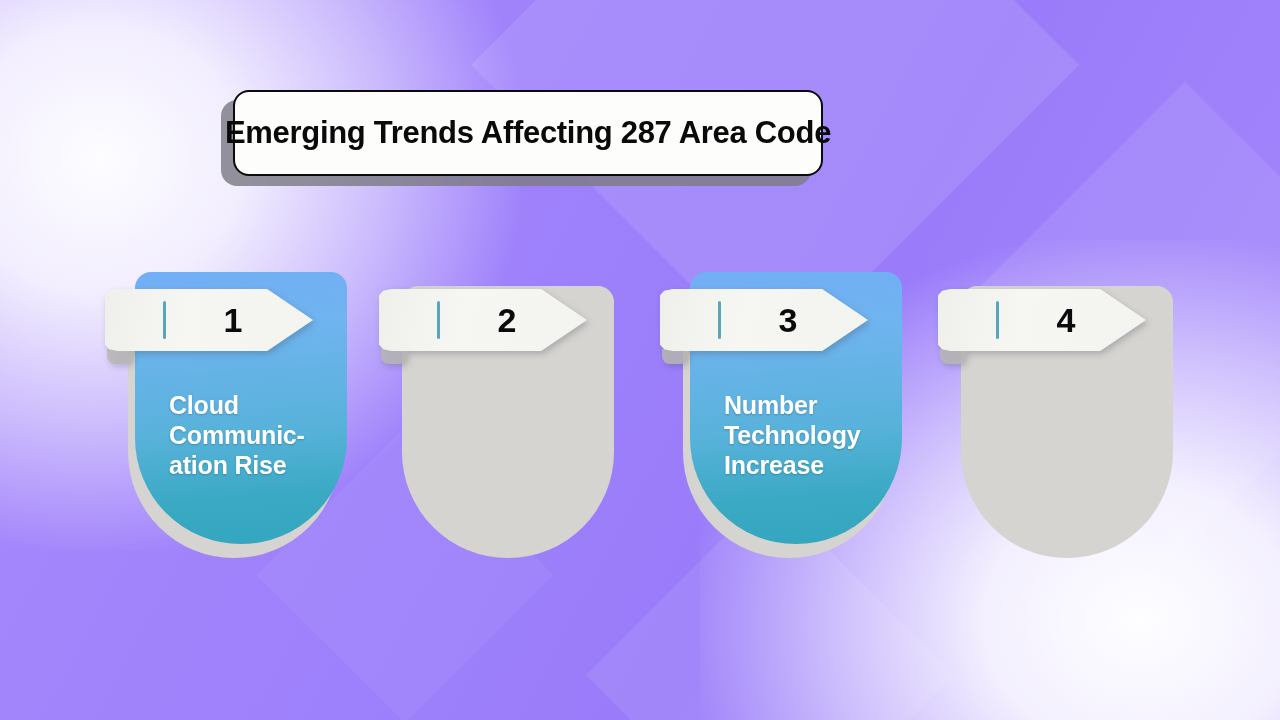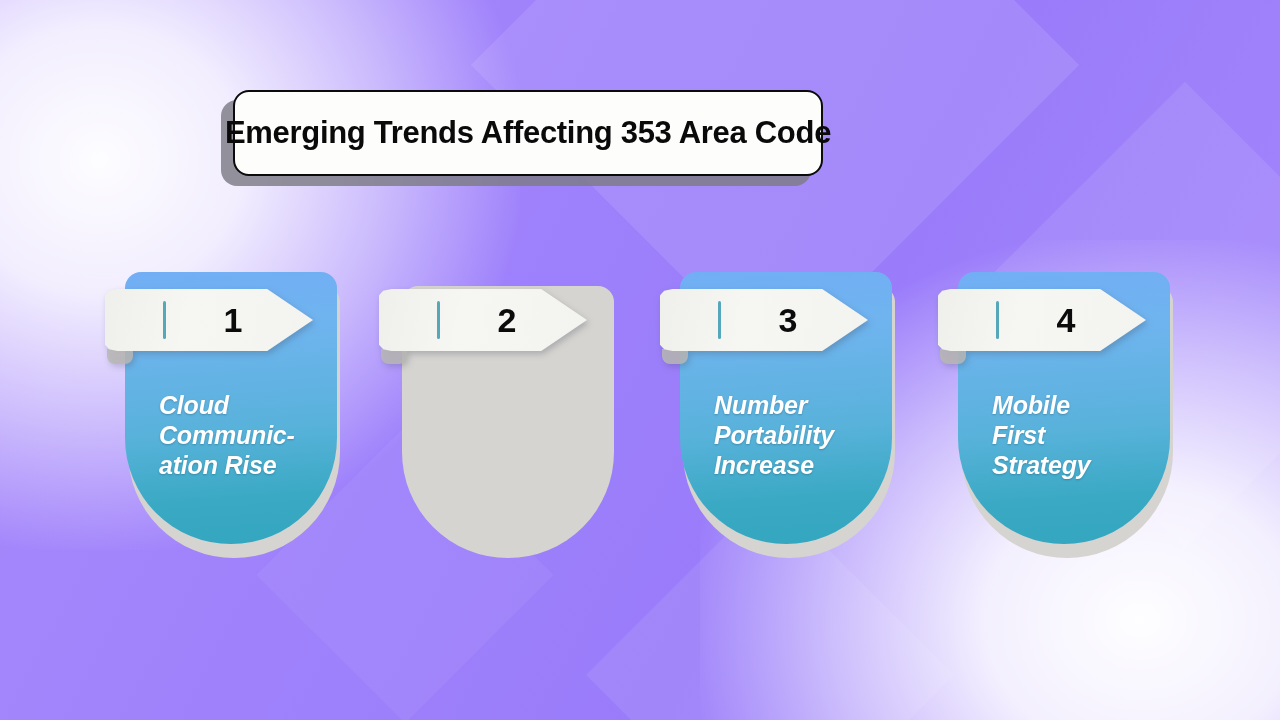--- a/index.html
+++ b/index.html
@@ -129,28 +129,27 @@
     position: absolute;
     left: 23px;
     top: 14px;
     width: 212px;
     height: 272px;
     background: #d6d4d0;
     border-radius: 16px 16px 106px 106px;
   }
   .shield-front {
     position: absolute;
-    left: 20px;
+    left: 30px;
     top: 0px;
     width: 212px;
     height: 272px;
     border-radius: 16px 16px 106px 106px;
     background: linear-gradient(176deg, #72aef5 0%, #6fb4ef 22%, #58b2da 58%, #3aa9c4 82%, #34a6bf 100%);
     overflow: hidden;
-    font-style: italic;
   }
   .card-text {
     position: absolute;
     left: 34px;
     top: 118px;
     width: 180px;
     color: #ffffff;
     font-size: 25px;
     font-weight: bold;
     line-height: 1.20;
@@ -220,21 +219,21 @@
   <div class="bg-tri tri-a"></div>
   <div class="bg-tri tri-b"></div>
   <div class="bg-tri tri-c"></div>
   <div class="bg-tri tri-d"></div>
   <div class="glow glow-tl"></div>
   <div class="glow glow-br"></div>
 
   <div id="title-wrap">
     <div id="title-shadow"></div>
     <div id="title-box">
-      <span id="title-text">Emerging Trends Affecting 353 Area Code</span>
+      <span id="title-text">Emerging Trends Affecting 287 Area Code</span>
     </div>
   </div>
 
   <div id="cards">
 
     <div class="card" style="left:105px;">
       <div class="shield-back"></div>
       <div class="shield-front">
         <div class="card-text">Cloud
 Communic-
@@ -255,38 +254,33 @@
         <div class="ribbon-shape"></div>
         <div class="ribbon-bar"></div>
         <div class="ribbon-num">2</div>
       </div>
     </div>
 
     <div class="card" style="left:660px;">
       <div class="shield-back"></div>
       <div class="shield-front">
         <div class="card-text">Number
-Portability
+Technology
 Increase</div>
       </div>
       <div class="ribbon">
         <div class="ribbon-fold"></div>
         <div class="ribbon-shape"></div>
         <div class="ribbon-bar"></div>
         <div class="ribbon-num">3</div>
       </div>
     </div>
 
     <div class="card" style="left:938px;">
       <div class="shield-back"></div>
-      <div class="shield-front">
-        <div class="card-text">Mobile
-First
-Strategy</div>
-      </div>
       <div class="ribbon">
         <div class="ribbon-fold"></div>
         <div class="ribbon-shape"></div>
         <div class="ribbon-bar"></div>
         <div class="ribbon-num">4</div>
       </div>
     </div>
 
   </div>
 </div>

